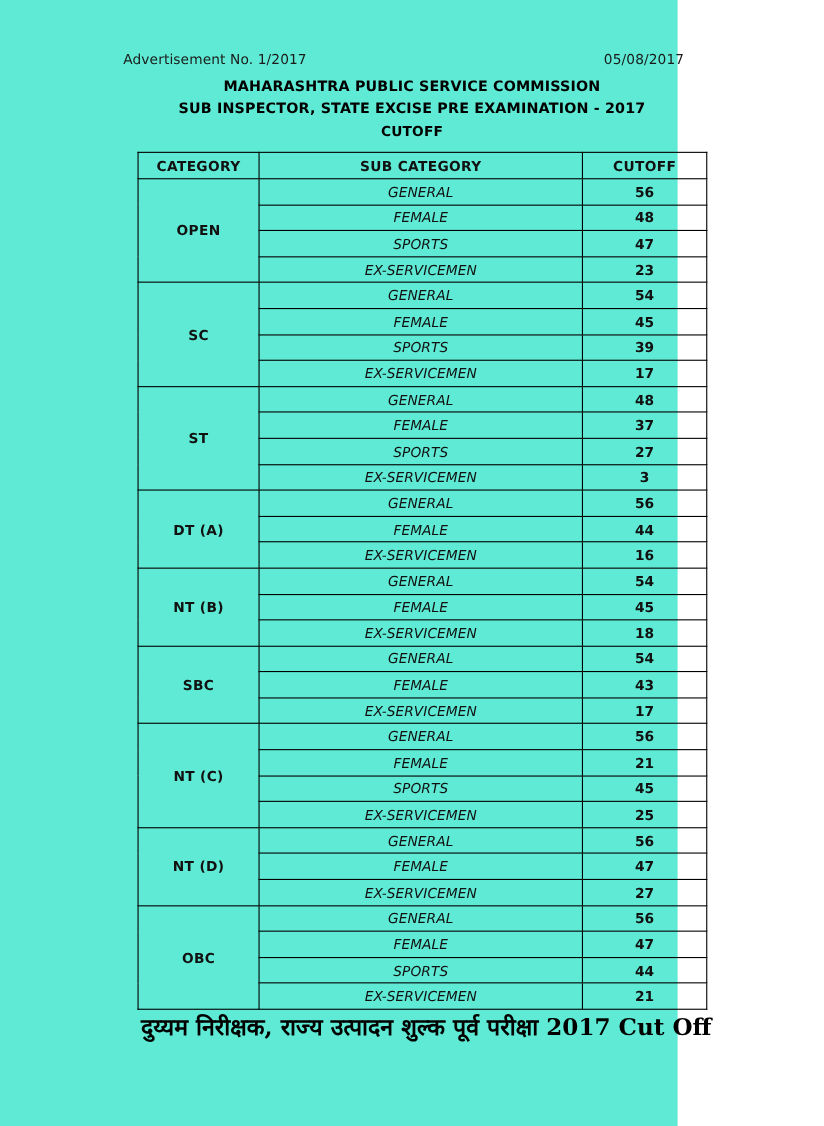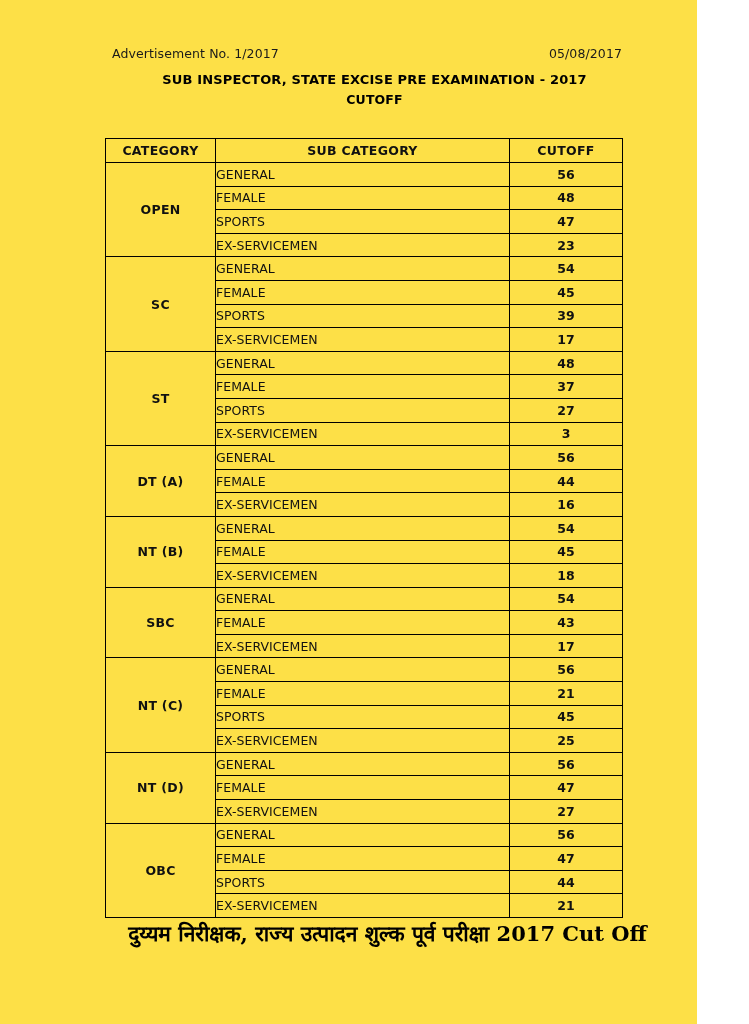--- a/index.html
+++ b/index.html
@@ -11,23 +11,23 @@
     width: 749px;
     height: 1024px;
     position: relative;
     font-family: "DejaVu Sans", sans-serif;
     color: #000000;
     overflow: hidden;
   }
 
   .page {
     position: relative;
-    width: 697px;
+    width: 616px;
     height: 1024px;
-    background: #fde047;
+    background: #5eead4;
   }
 
   
   .meta-row {
     position: absolute;
     left: 112px;
     top: 46px;
     width: 510px;
     display: flex;
     justify-content: space-between;
@@ -61,20 +61,21 @@
   .table-wrap {
     position: absolute;
     left: 105px;
     top: 138px;
     width: 517px;
   }
   table.cutoff {
     border-collapse: collapse;
     width: 517px;
     table-layout: fixed;
+    margin-left: 20px;
   }
   table.cutoff col.c-cat   { width: 110px; }
   table.cutoff col.c-sub   { width: 294px; }
   table.cutoff col.c-cut   { width: 113px; }
 
   table.cutoff th,
   table.cutoff td {
     border: 1px solid #000;
     padding: 0;
     vertical-align: middle;
@@ -92,24 +93,25 @@
   }
   td.cat-cell {
     text-align: center;
     font-weight: bold;
     font-size: 12.5px;
     letter-spacing: 0.3px;
     border-top: 1.6px solid #000;
     border-bottom: 1.6px solid #000;
   }
   td.sub-cell {
-    text-align: left;
+    text-align: center;
     padding-left: 6px;
     font-size: 12.5px;
     letter-spacing: 0.05px;
+    font-style: italic;
   }
   td.cut-cell {
     text-align: center;
     font-weight: bold;
     font-size: 12.5px;
   }
   tr.group-start > td.sub-cell,
   tr.group-start > td.cut-cell {
     border-top: 1.6px solid #000;
   }
@@ -161,20 +163,21 @@
 <body>
 
 <div class="page">
 
   <div class="meta-row">
     <span>Advertisement No. 1/2017</span>
     <span>05/08/2017</span>
   </div>
 
   <div class="headings">
+    <div class="line l1">MAHARASHTRA PUBLIC SERVICE COMMISSION</div>
     <div class="line l2">SUB INSPECTOR, STATE EXCISE PRE EXAMINATION - 2017</div>
     <div class="line l3">CUTOFF</div>
   </div>
 
   <div class="table-wrap">
     <table class="cutoff">
       <colgroup>
         <col class="c-cat">
         <col class="c-sub">
         <col class="c-cut">

